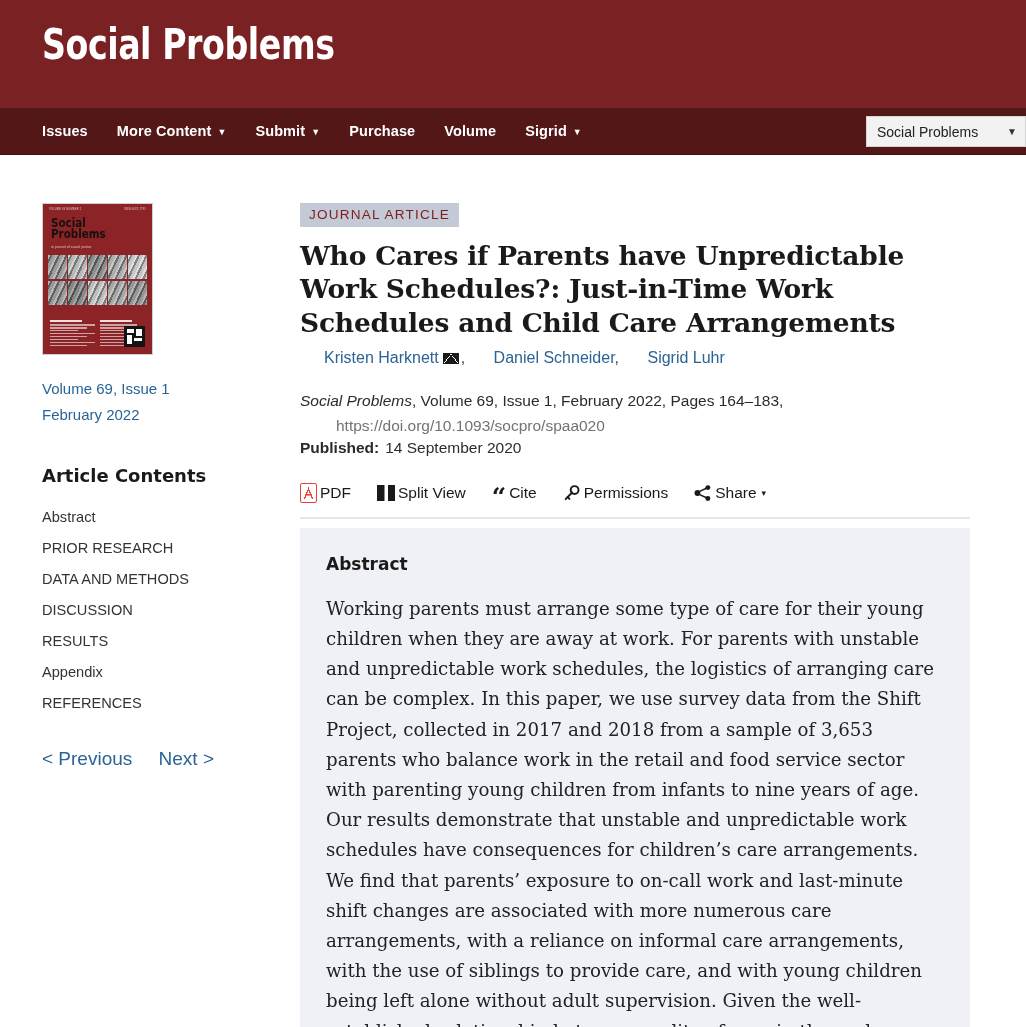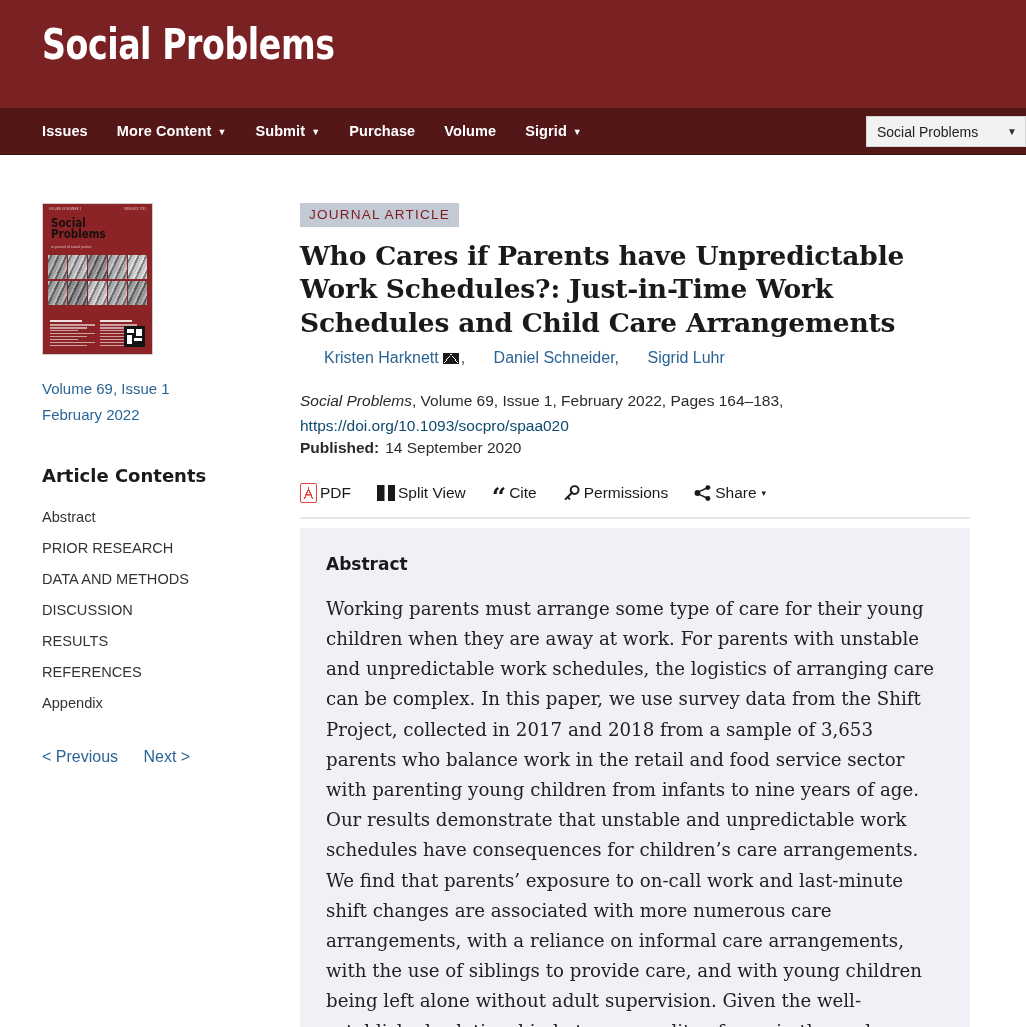--- a/index.html
+++ b/index.html
@@ -186,21 +186,21 @@
   .contents-list { margin-top: 16px; }
   .contents-item {
     font-size: 14.6px;
     color: #333333;
     padding: 7.5px 0;
     cursor: pointer;
   }
 
   .prevnext {
     margin-top: 29px;
-    font-size: 16px;
+    font-size: 19px;
     color: #2a6496;
   }
   .prevnext span { cursor: pointer; margin-right: 21px; }
 
   
   .article-type {
     display: inline-block;
     background: #c4c9d6;
     color: #7f1d1d;
     font-size: 13.6px;
@@ -246,21 +246,21 @@
       linear-gradient(to bottom left, transparent 48%, #fff 48%, #fff 54%, transparent 54%) 7px 0/7px 9px no-repeat;
   }
 
   .citation {
     margin-top: 18px;
     font-size: 15.5px;
     color: #2b2b2b;
     line-height: 1.62;
   }
   .citation .jname { font-style: italic; }
-  .doi-link { color: #0c4a6e; cursor: pointer; text-decoration: none; display: block; }
+  .doi-link { color: #737373; cursor: pointer; text-decoration: none; display: block; margin-left: 36px; }
   .published { margin-top: 1px; font-size: 15.5px; color: #2b2b2b; }
   .published b { font-weight: bold; }
   .published .date { margin-left: 6px; }
 
   
   .toolbar {
     margin-top: 26px;
     display: flex;
     align-items: center;
     gap: 26px;
@@ -426,22 +426,22 @@
     </div>
 
     <div class="contents-title">Article Contents</div>
 
     <div class="contents-list">
       <div class="contents-item">Abstract</div>
       <div class="contents-item">PRIOR RESEARCH</div>
       <div class="contents-item">DATA AND METHODS</div>
       <div class="contents-item">DISCUSSION</div>
       <div class="contents-item">RESULTS</div>
+      <div class="contents-item">Appendix</div>
       <div class="contents-item">REFERENCES</div>
-      <div class="contents-item">Appendix</div>
     </div>
 
     <div class="prevnext">
       <span>&lt; Previous</span>
       <span>Next &gt;</span>
     </div>
   </aside>
 
   <main class="content">
 

